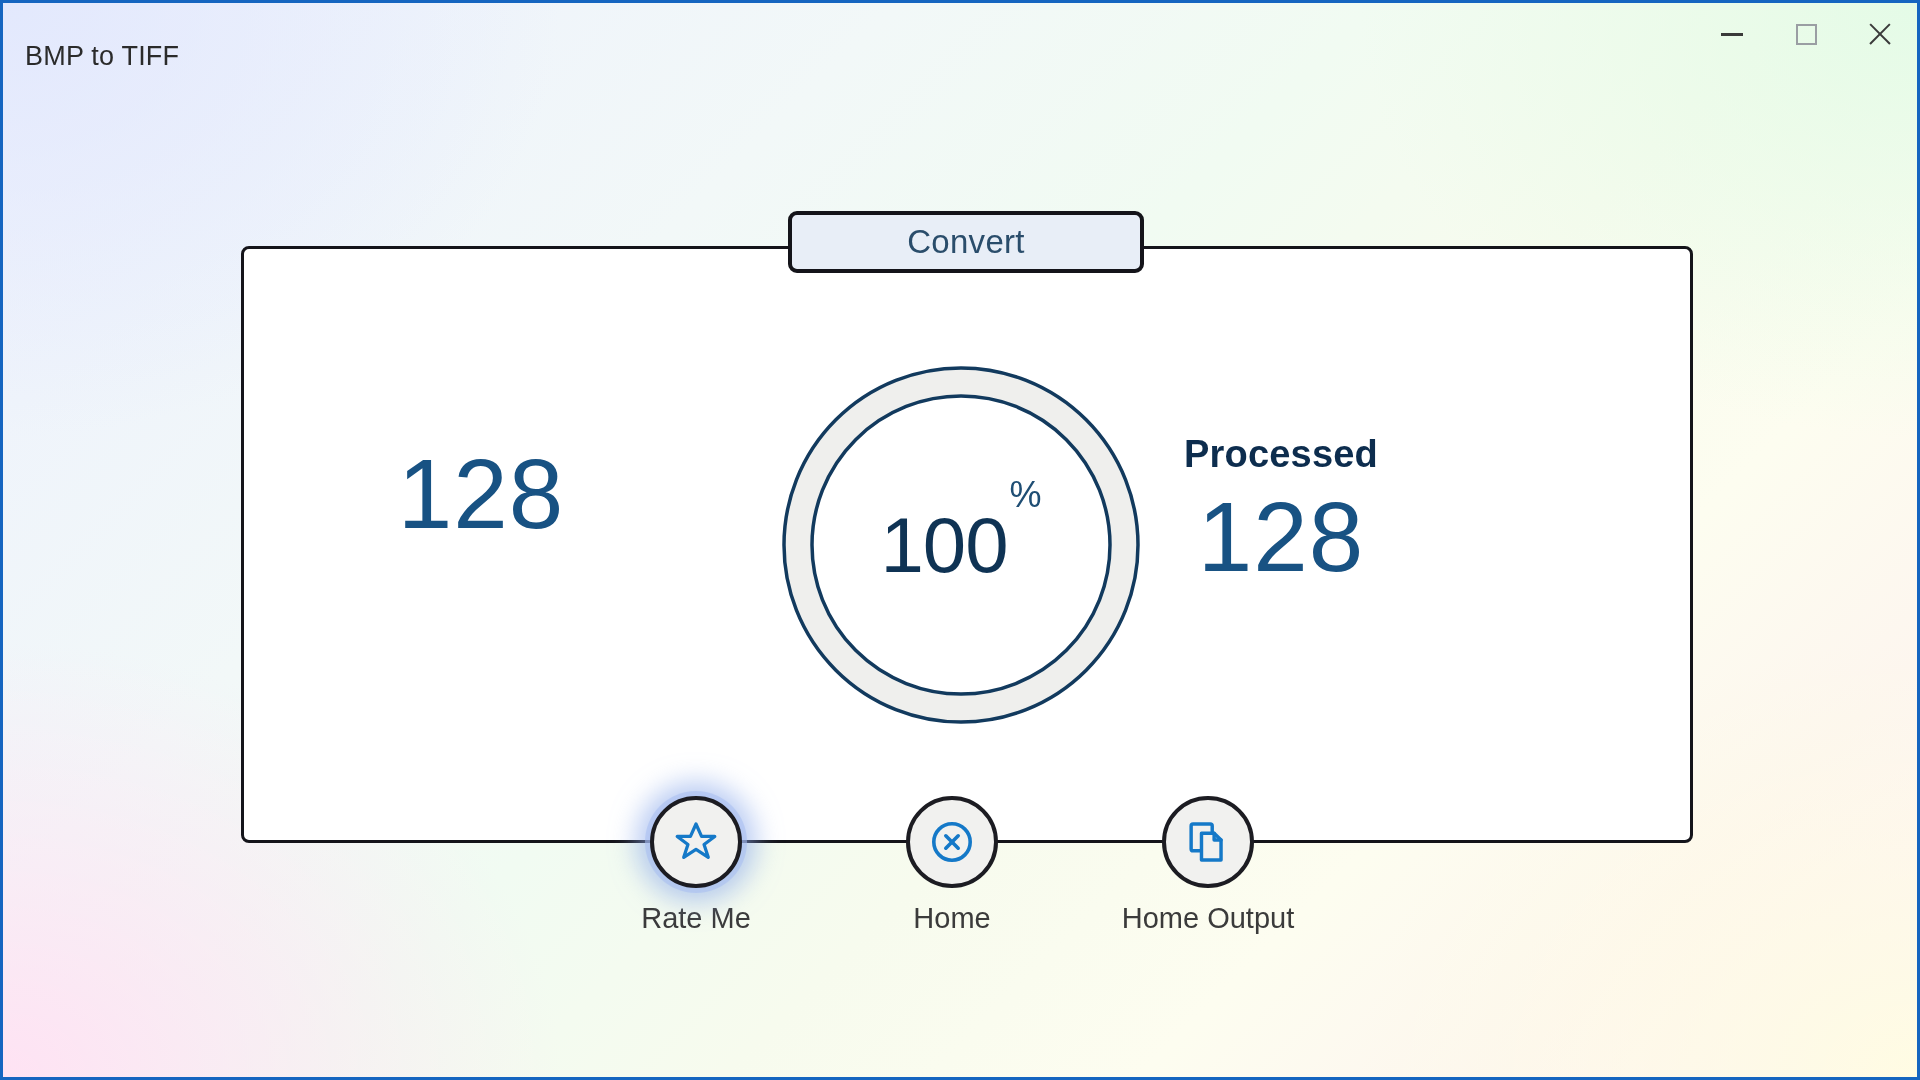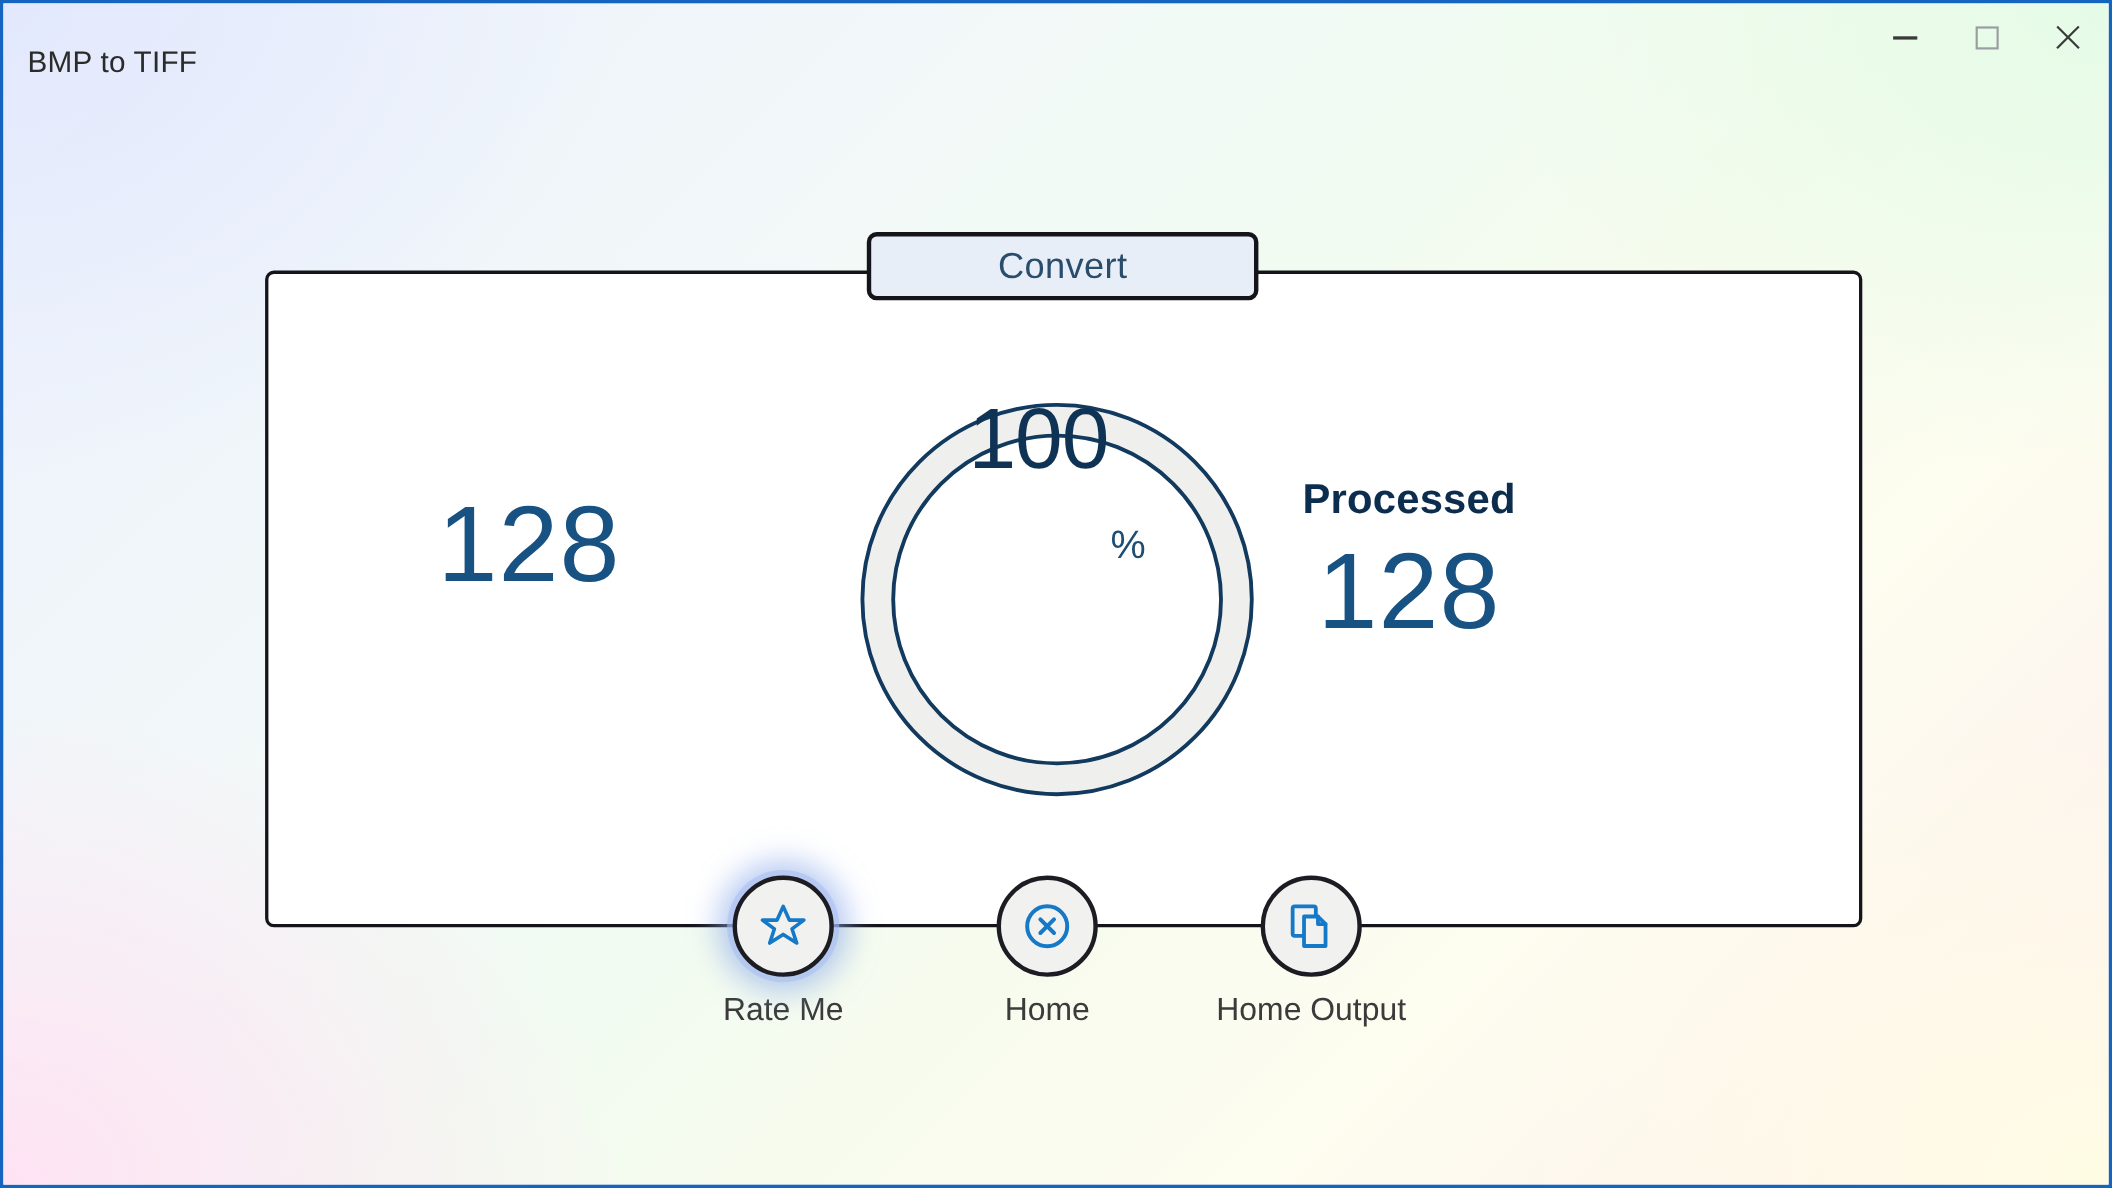--- a/index.html
+++ b/index.html
@@ -160,20 +160,21 @@
     top: 356px;
     width: 372px;
     height: 372px;
     z-index: 3;
   }
   .ring-wrap svg { display: block; }
   .ring-text {
     position: absolute;
     inset: 0;
     display: flex;
+    align-items: center;
     justify-content: center;
   }
   .ring-num {
     font-size: 78px;
     color: #0f3354;
     letter-spacing: -1px;
     line-height: 1;
   }
   .ring-pct {
     font-size: 36px;
@@ -184,21 +185,21 @@
     margin-left: 2px;
   }
 
   
   .actions {
     position: absolute;
     left: 0; right: 16px;
     top: 793px;
     display: flex;
     justify-content: center;
-    gap: 0;
+    gap: 16px;
     z-index: 6;
     pointer-events: none;
   }
   .action {
     width: 240px;
     display: flex;
     flex-direction: column;
     align-items: center;
     cursor: pointer;
     pointer-events: auto;

